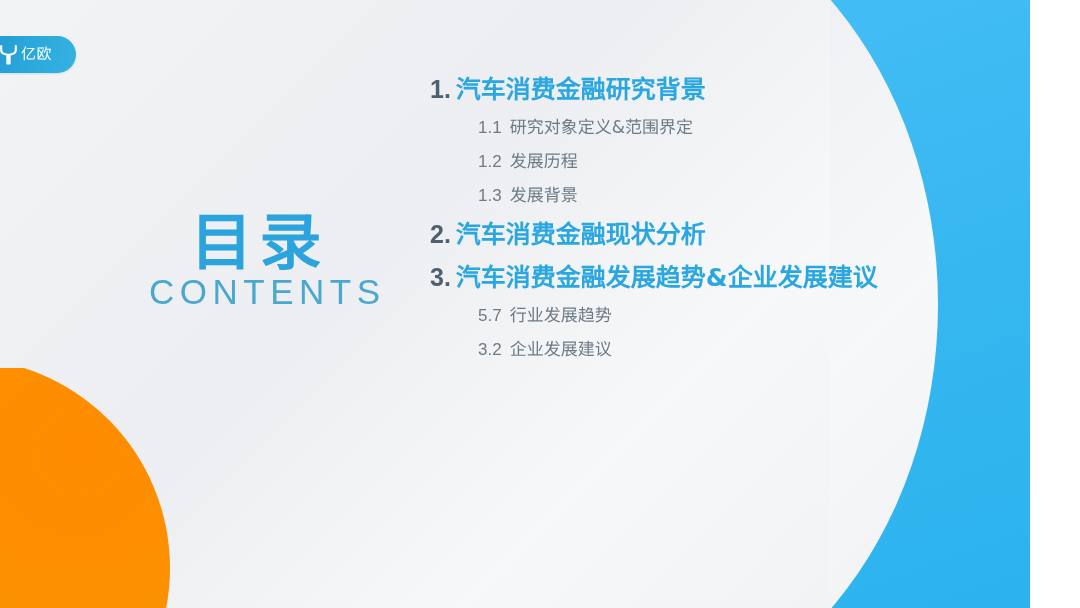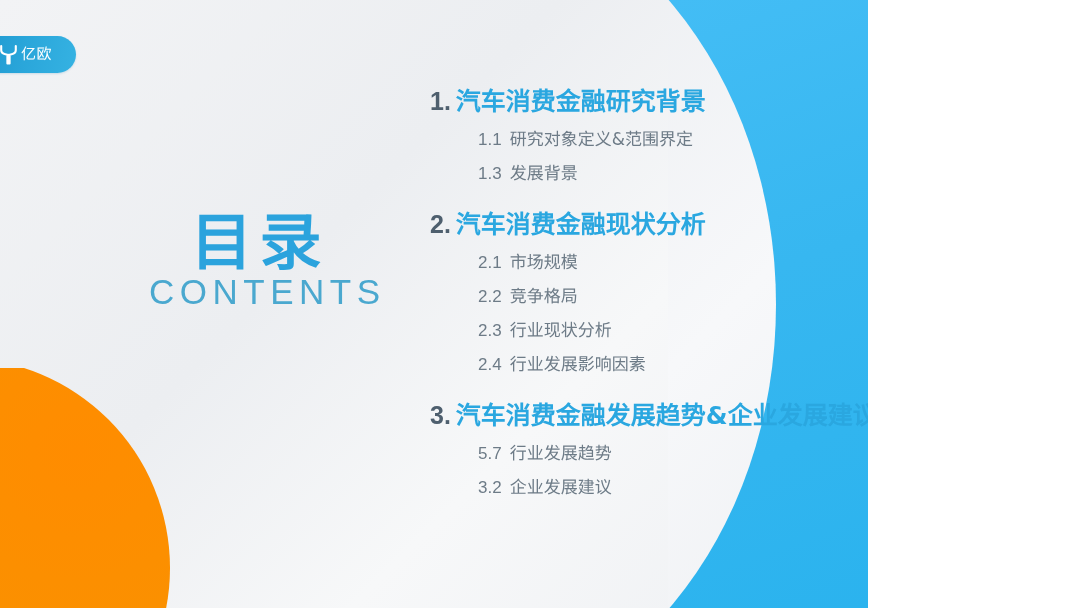--- a/index.html
+++ b/index.html
@@ -7,21 +7,21 @@
 
   html, body {
     width: 1080px;
     height: 608px;
     overflow: hidden;
     font-family: "Liberation Sans", "DejaVu Sans", sans-serif;
   }
 
   .slide {
     position: relative;
-    width: 868px;
+    width: 1030px;
     height: 608px;
     background: linear-gradient(135deg, #f2f3f5 0%, #eceef1 38%, #f7f8f9 65%, #eef0f3 100%);
     overflow: hidden;
   }
 
   
   .deco-blue-wrap {
     position: absolute;
     top: 0;
     right: 0;
@@ -143,21 +143,21 @@
     line-height: 1.0;
     white-space: nowrap;
     padding: 7px 0 9px 0;
     font-family: "DejaVu Sans", "Liberation Sans", sans-serif;
   }
   .section-num {
     color: #4e5f6e;
     margin-right: 5px;
     font-family: "Liberation Sans", "DejaVu Sans", sans-serif;
   }
-  .section-title { color: #2aa7e0; margin-top: 12px; }
+  .section-title { color: #2aa7e0; }
 
   .sub-list { list-style: none; padding-left: 48px; }
   .sub-item {
     display: flex;
     align-items: baseline;
     font-size: 17px;
     color: #6d7b87;
     line-height: 1.0;
     padding: 8px 0 9px 0;
     white-space: nowrap;
@@ -205,49 +205,35 @@
       <div class="section-head">
         <span class="section-num">1.</span>
         <span class="section-title">汽车消费金融研究背景</span>
       </div>
       <ul class="sub-list">
         <li class="sub-item">
           <span class="sub-num">1.1</span>
           <span class="sub-label">研究对象定义&amp;范围界定</span>
         </li>
         <li class="sub-item">
+          <span class="sub-num">1.2</span>
+          <span class="sub-label">发展历程</span>
+        </li>
+        <li class="sub-item">
           <span class="sub-num">1.3</span>
           <span class="sub-label">发展背景</span>
         </li>
       </ul>
     </div>
 
     <div class="toc-section">
       <div class="section-head">
         <span class="section-num">2.</span>
         <span class="section-title">汽车消费金融现状分析</span>
       </div>
-      <ul class="sub-list">
-        <li class="sub-item">
-          <span class="sub-num">2.1</span>
-          <span class="sub-label">市场规模</span>
-        </li>
-        <li class="sub-item">
-          <span class="sub-num">2.2</span>
-          <span class="sub-label">竞争格局</span>
-        </li>
-        <li class="sub-item">
-          <span class="sub-num">2.3</span>
-          <span class="sub-label">行业现状分析</span>
-        </li>
-        <li class="sub-item">
-          <span class="sub-num">2.4</span>
-          <span class="sub-label">行业发展影响因素</span>
-        </li>
-      </ul>
     </div>
 
     <div class="toc-section">
       <div class="section-head">
         <span class="section-num">3.</span>
         <span class="section-title">汽车消费金融发展趋势&amp;企业发展建议</span>
       </div>
       <ul class="sub-list">
         <li class="sub-item">
           <span class="sub-num">5.7</span>

